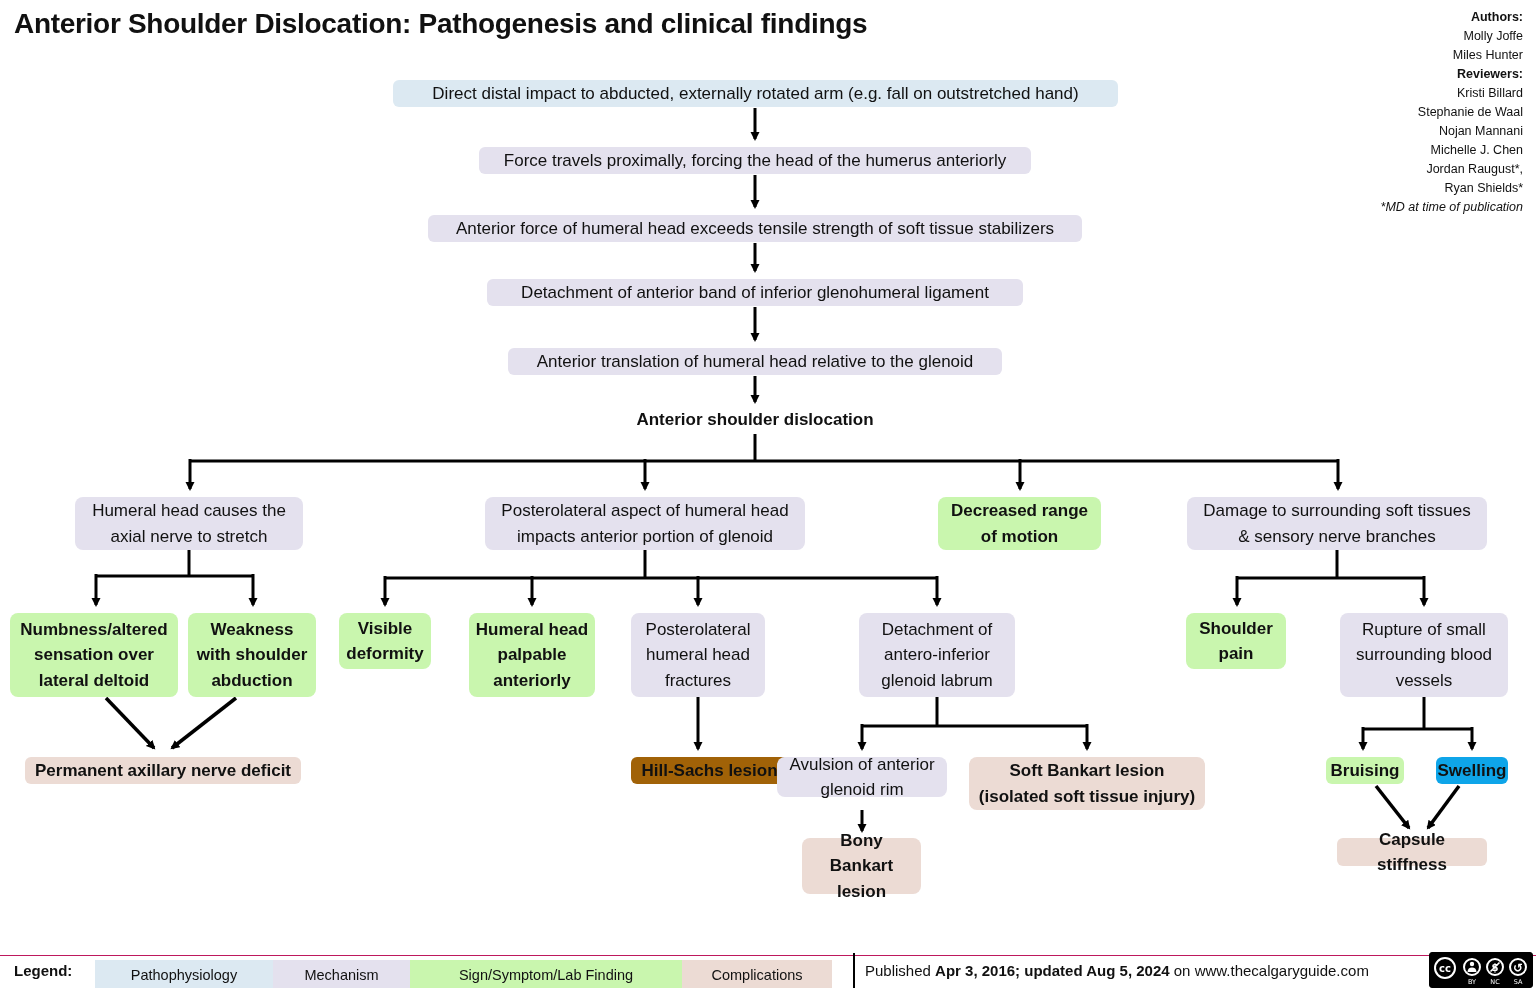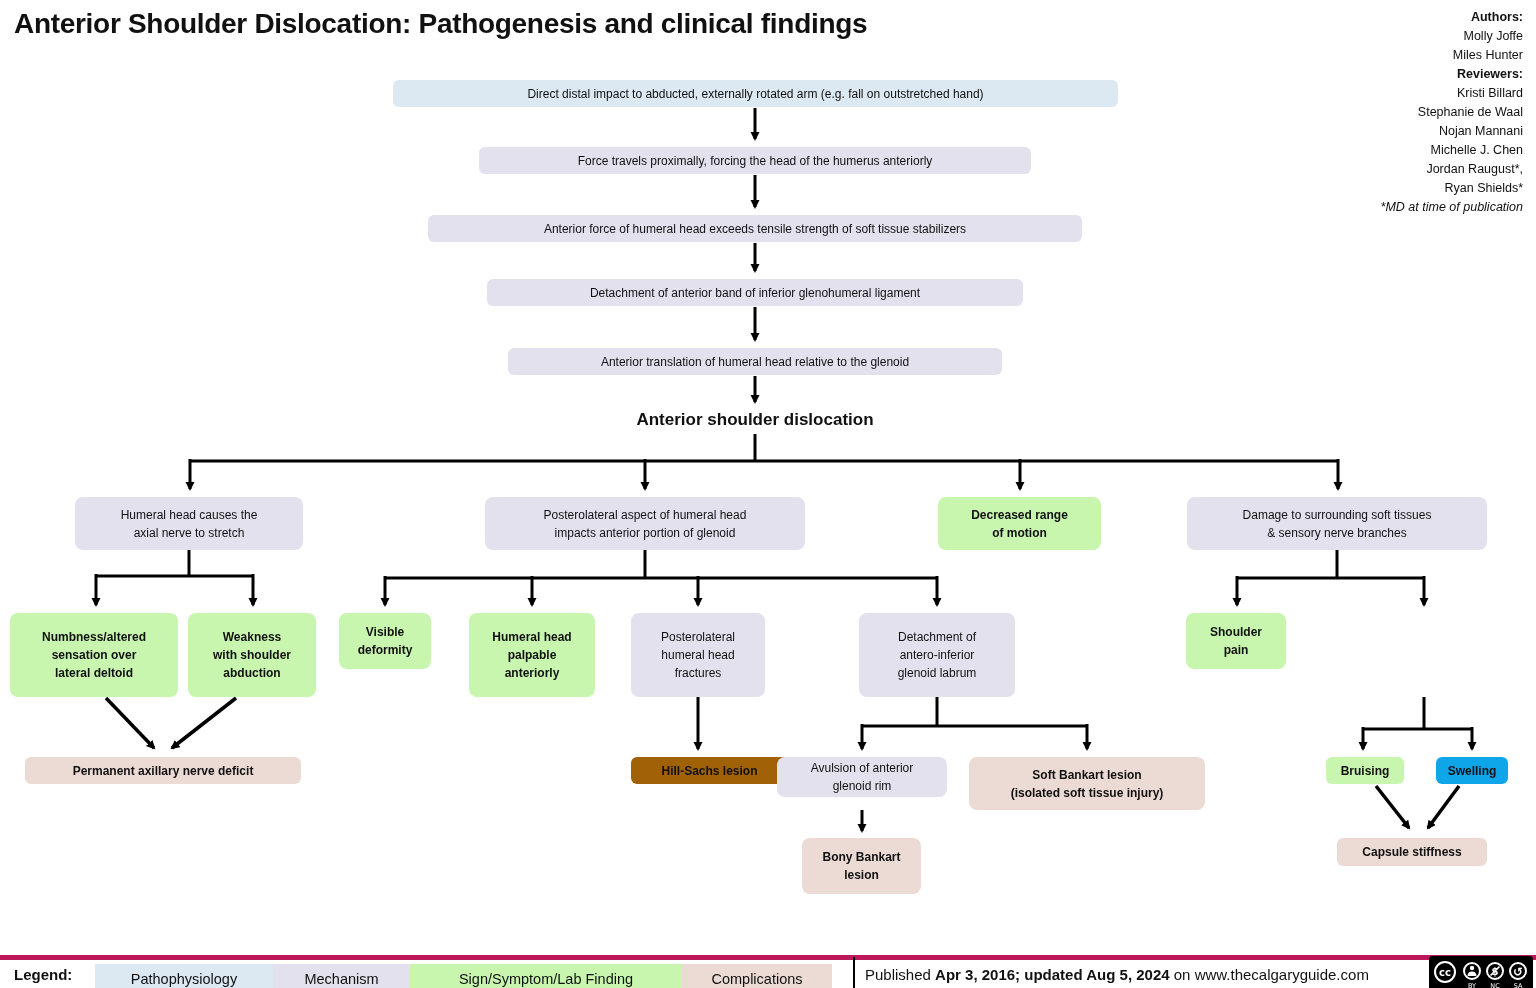--- a/index.html
+++ b/index.html
@@ -26,35 +26,35 @@
   }
   .credits .hdr { font-weight: 700; }
   .credits .note { font-style: italic; }
   
   svg.arrows { position: absolute; left: 0; top: 0; pointer-events: none; }
   
   .node {
     position: absolute;
     display: flex; align-items: center; justify-content: center;
     text-align: center;
-    font-size: 12px; line-height: 1.5;
+    font-size: 17px; line-height: 1.5;
     border-radius: 8px;
     padding: 2px 6px;
     white-space: pre-line;
   }
   .node.small-r { border-radius: 6px; }
   .node.bold { font-weight: 700; }
   .plain-label {
     position: absolute; display: flex; align-items: center; justify-content: center;
     font-weight: 700; font-size: 17px; text-align: center;
   }
   
   .legend-bar {
     position: absolute; left: 0; bottom: 0; width: 1536px; height: 33px;
-    border-top: 5px solid #be185d; background: #fff;
+    border-top: 1px solid #be185d; background: #fff;
   }
   .legend-label {
     position: absolute; left: 14px; top: 6px; font-weight: 700; font-size: 15px;
   }
   .legend-cells { position: absolute; left: 95px; top: 4px; height: 30px; display: flex; }
   .legend-cell {
     height: 30px; display: flex; align-items: center; justify-content: center;
     font-size: 14.5px; color: #111;
   }
   .legend-divider { position: absolute; left: 853px; top: -3px; width: 2px; height: 36px; background: #000; }
@@ -184,20 +184,23 @@
 anteriorly</div>
   <div class="node" style="left: 631px; top: 613px; width: 134px; height: 84px; background-color: rgb(228, 225, 238);">Posterolateral
 humeral head
 fractures</div>
   <div class="node" style="left: 859px; top: 613px; width: 156px; height: 84px; background-color: rgb(228, 225, 238);">Detachment of
 antero-inferior
 glenoid labrum</div>
 
   <div class="node bold" style="left: 1186px; top: 613px; width: 100px; height: 56px; background-color: rgb(201, 246, 174);">Shoulder
 pain</div>
+  <div class="node" style="left: 1340px; top: 613px; width: 168px; height: 84px; background-color: rgb(228, 225, 238);">Rupture of small
+surrounding blood
+vessels</div>
 
   <div class="node bold small-r" style="left: 25px; top: 757px; width: 276px; height: 27px; background-color: rgb(236, 219, 212);">Permanent axillary nerve deficit</div>
   <div class="node bold small-r" style="left: 631px; top: 757px; width: 157px; height: 27px; background-color: #a16207;">Hill-Sachs lesion</div>
   <div class="node" style="left: 777px; top: 757px; width: 170px; height: 40px; background-color: rgb(228, 225, 238);">Avulsion of anterior
 glenoid rim</div>
   <div class="node bold" style="left: 969px; top: 757px; width: 236px; height: 53px; background-color: rgb(236, 219, 212);">Soft Bankart lesion
 (isolated soft tissue injury)</div>
   <div class="node bold small-r" style="left: 1326px; top: 757px; width: 78px; height: 27px; background-color: rgb(201, 246, 174);">Bruising</div>
   <div class="node bold small-r" style="left: 1436px; top: 757px; width: 72px; height: 27px; background-color: #0ea5e9;">Swelling</div>
 

